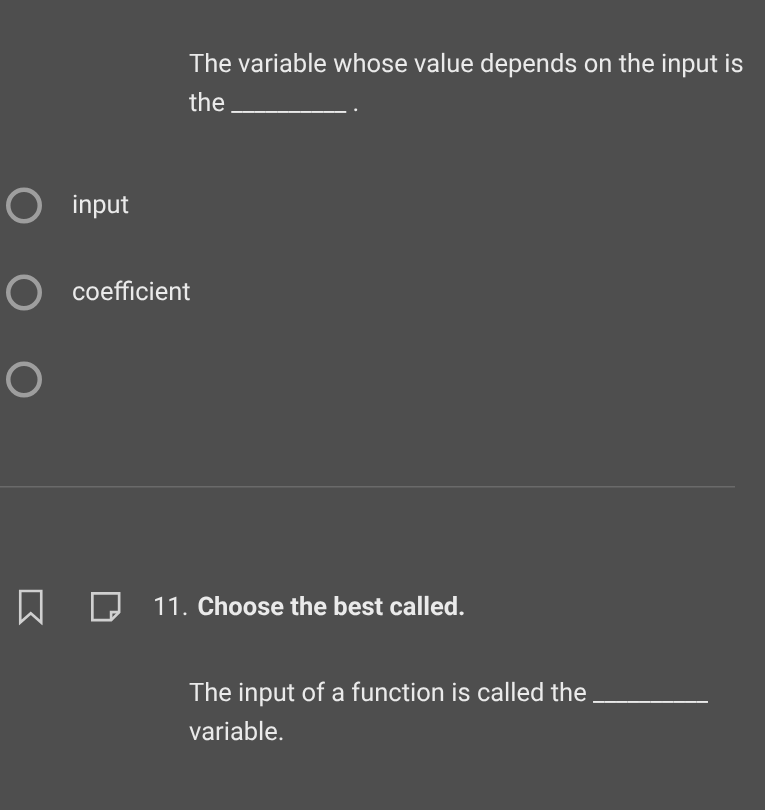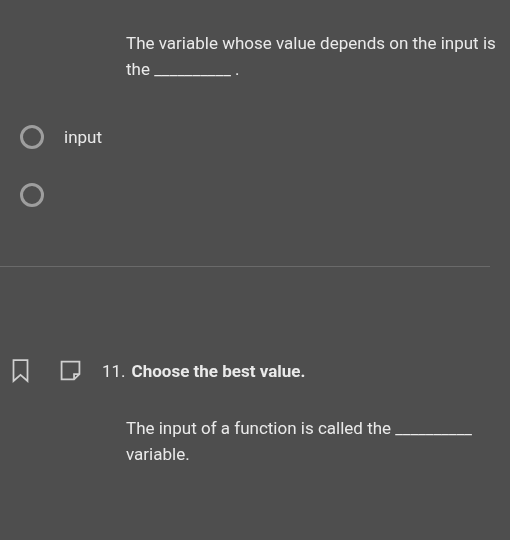--- a/index.html
+++ b/index.html
@@ -16,21 +16,21 @@
       overflow: hidden;
     }
     .question-text {
       margin: 30px 0 25px 126px;
       padding-right: 12px;
       font-size: 17px;
       line-height: 1.55;
       color: #eaeaea;
     }
     .options {
-      padding-left: 20px;
+      padding-left: 4px;
     }
     .option {
       display: flex;
       align-items: center;
       padding: 17px 0;
       cursor: pointer;
     }
     .radio {
       width: 24px;
       height: 24px;
@@ -44,21 +44,21 @@
       color: #eaeaea;
     }
     .divider {
       border: none;
       border-top: 1px solid #6a6a6a;
       margin: 42px 20px 0 0;
     }
     .question-header {
       display: flex;
       align-items: center;
-      margin-top: 90px;
+      margin-top: 66px;
       padding-left: 6px;
       padding-right: 30px;
     }
     .icon-btn {
       display: flex;
       align-items: center;
       justify-content: center;
       width: 28px;
       height: 28px;
       cursor: pointer;
@@ -97,34 +97,38 @@
 
 <div class="question-text">The variable whose value depends on the input is the __________ .</div>
 
 <div class="options">
   <div class="option">
     <span class="radio"></span>
     <span class="option-label">input</span>
   </div>
   <div class="option">
     <span class="radio"></span>
+    <span class="option-label">coefficient</span>
+  </div>
+  <div class="option">
+    <span class="radio"></span>
   </div>
 </div>
 
 <hr class="divider">
 
 <div class="question-header">
   <span class="icon-btn bookmark-icon">
     <svg viewBox="0 0 24 28">
         <path d="M4 2 H20 V26 L12 19 L4 26 Z"></path>
       </svg>
   </span>
   <span class="icon-btn note-icon">
     <svg viewBox="0 0 28 28">
       <path d="M4 4 H24 V18 L18 24 H4 Z"></path>
       <path d="M18 24 V18 H24"></path>
     </svg>
   </span>
   <span class="question-number">11.</span>
-  <span class="question-instruction">Choose the best value.</span>
+  <span class="question-instruction">Choose the best called.</span>
 </div>
 
 <div class="question-text">The input of a function is called the __________ variable.</div>
 
 </body></html>

